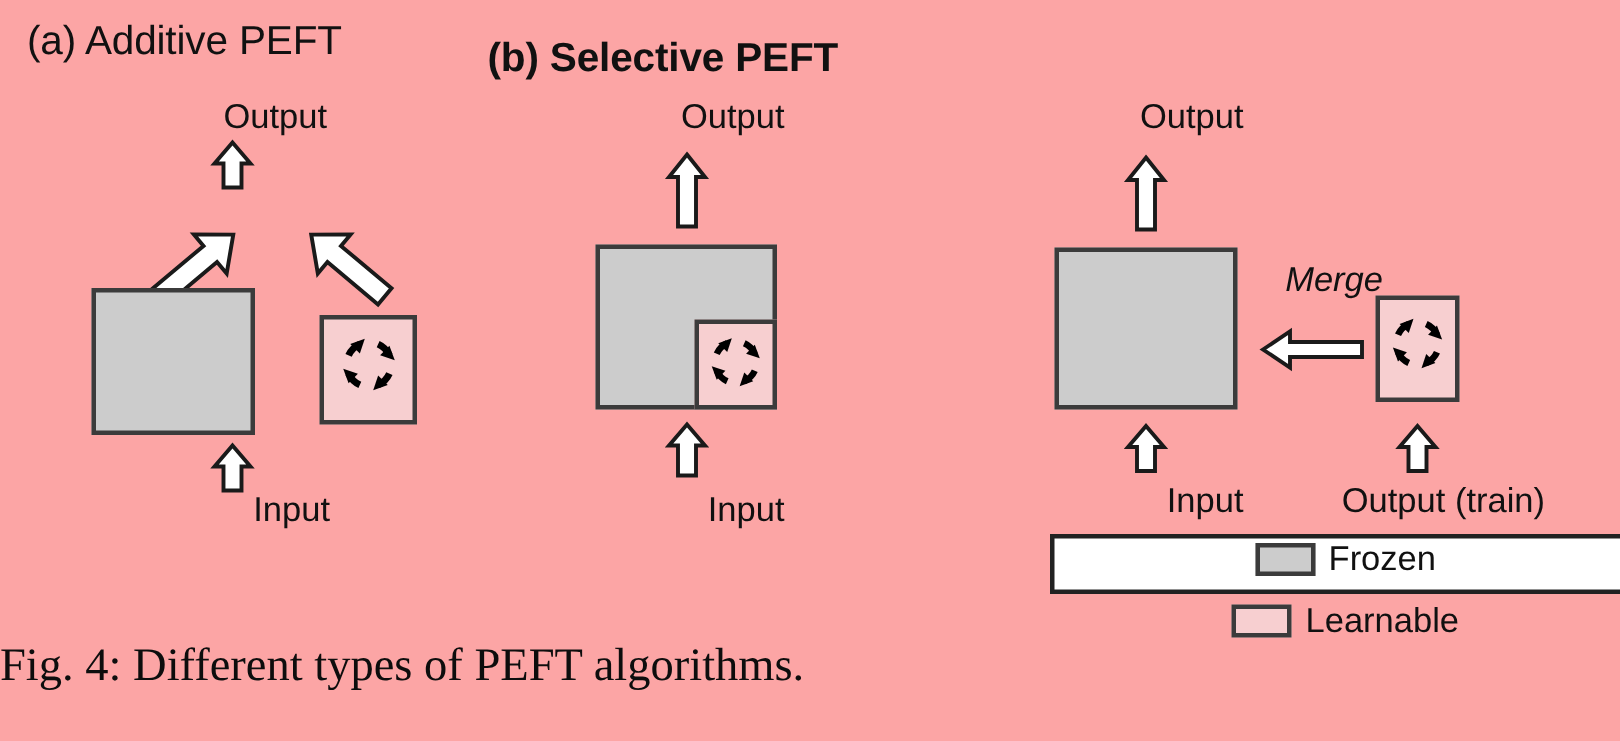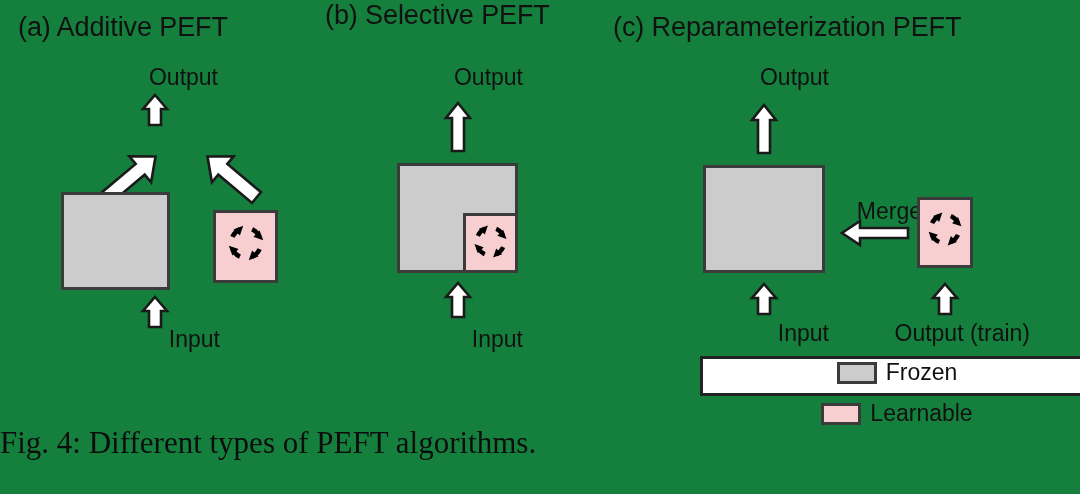--- a/index.html
+++ b/index.html
@@ -7,21 +7,21 @@
     padding: 0;
     background: #ffffff;
   }
   body {
     font-family: "Liberation Sans", sans-serif;
   }
   #figure {
     position: relative;
     width: 1080px;
     height: 494px;
-    background: #15803d;
+    background: #fca5a5;
     overflow: hidden;
   }
   .panel-title {
     position: absolute;
     font-family: "Liberation Sans", sans-serif;
     font-size: 27px;
     color: #111111;
     white-space: nowrap;
     letter-spacing: -0.1px;
   }
@@ -81,22 +81,21 @@
     color: #0d0d0d;
     white-space: nowrap;
   }
 </style>
 </head>
 <body>
 
 <div id="figure">
 
   <div class="panel-title" style="left:18px; top:12px;">(a) Additive PEFT</div>
-  <div class="panel-title" style="left:325px; top:0;">(b) Selective PEFT</div>
-  <div class="panel-title" style="left:613px; top:12px;">(c) Reparameterization PEFT</div>
+  <div class="panel-title" style="left:325px; top:23px;font-weight:bold;">(b) Selective PEFT</div>
 
   <div class="lbl" style="left:88px; top:64px; width:130px;">Output</div>
 
   <svg class="arrow-svg" style="left:141px; top:94px;" width="28" height="32" viewBox="0 0 28 32">
     <polygon points="14,1 26,15 20,15 20,31 8,31 8,15 2,15" fill="#ffffff" stroke="#1a1a1a" stroke-width="2.6" stroke-linejoin="miter"></polygon>
   </svg>
 
 
   <svg class="arrow-svg" style="left:95px; top:148px;" width="72" height="58" viewBox="0 0 72 58">
     <g transform="rotate(-40 36 29)">
@@ -162,21 +161,21 @@
   <div class="lbl" style="left:393px; top:326px; width:130px;">Input</div>
 
   <div class="lbl" style="left:699px; top:64px; width:130px;">Output</div>
 
   <svg class="arrow-svg" style="left:750px; top:104px;" width="28" height="50" viewBox="0 0 28 50">
     <polygon points="14,1 26,16 20,16 20,49 8,49 8,16 2,16" fill="#ffffff" stroke="#1a1a1a" stroke-width="2.6" stroke-linejoin="miter"></polygon>
   </svg>
 
   <div class="box box-frozen" style="left:703px; top:165px; width:122px; height:108px;"></div>
 
-  <div class="lbl" style="left:826px; top:198px; width:96px;">Merge</div>
+  <div class="lbl" style="left:826px; top:173px; width:96px;font-style:italic;">Merge</div>
 
   <svg class="arrow-svg" style="left:841px; top:219px;" width="68" height="28" viewBox="0 0 68 28">
     <polygon points="1,14 19,2 19,9 67,9 67,19 19,19 19,26" fill="#ffffff" stroke="#1a1a1a" stroke-width="2.6" stroke-linejoin="miter"></polygon>
   </svg>
 
   <div class="box box-learn" style="left:917px; top:197px; width:56px; height:71px;"></div>
   <svg class="cyc-svg" style="left:924px; top:208px;" width="42" height="42" viewBox="0 0 44 44">
     <g fill="none" stroke="#000000" stroke-width="4.6" stroke-linecap="butt">
       <path d="M 28.1 8.4 A 15 15 0 0 1 35.6 15.9"></path>
       <path d="M 35.6 28.1 A 15 15 0 0 1 28.1 35.6"></path>

